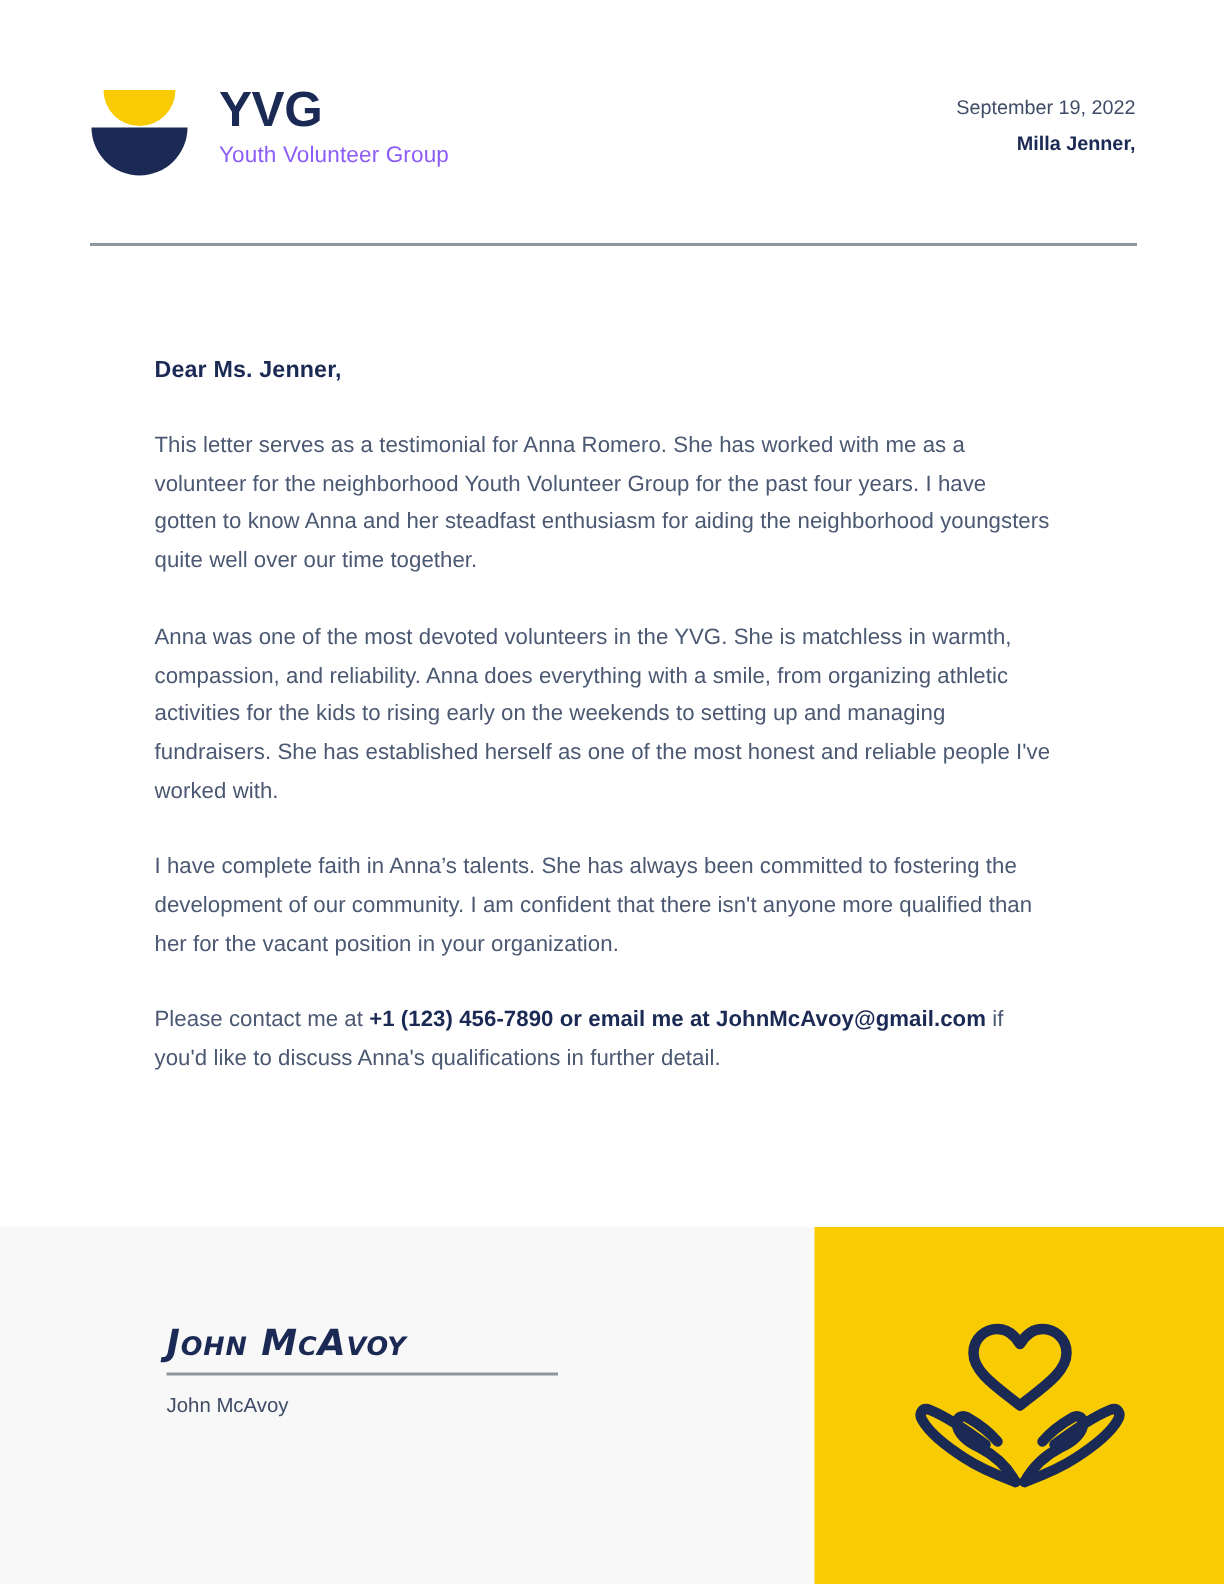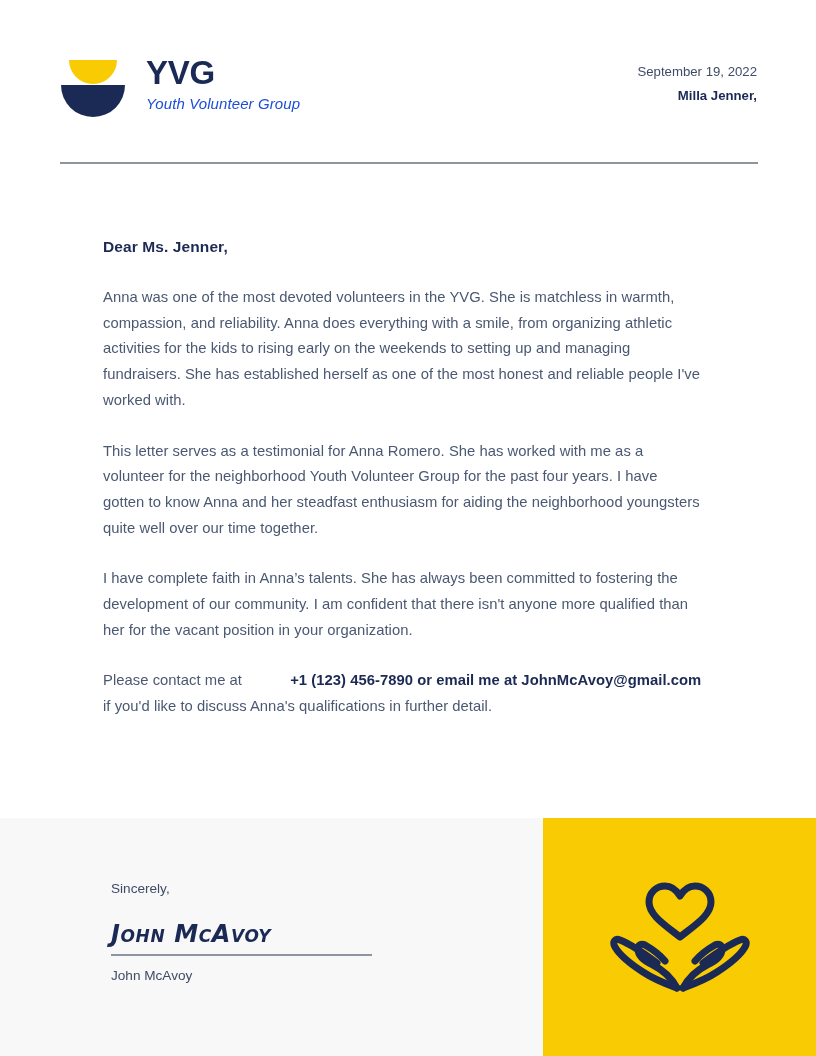--- a/index.html
+++ b/index.html
@@ -28,22 +28,22 @@
     background:#1b2a54;
     border-radius:0 0 32px 32px / 0 0 32px 32px;
   }
 
   .brand-text { margin-left:20px; padding-top:1px; }
   .brand-title {
     font-size:33px; font-weight:bold; color:#1b2a54;
     letter-spacing:-0.3px; line-height:30px;
   }
   .brand-sub {
-    font-size:15px; color:#1d4ed8; line-height:20px;
-    margin-top:6px; letter-spacing:0.1px;font-style:italic;
+    font-size:15px; color:#8b5cf6; line-height:20px;
+    margin-top:6px; letter-spacing:0.1px;
   }
 
   .meta {
     position:absolute; right:59px; top:60px;
     text-align:right; color:#3f4c66; font-size:13.2px; line-height:23.5px;
   }
   .meta-date  { color:#3f4c66; }
   .meta-name  { font-weight:bold; color:#1b2a54;text-align:right; }
   .meta-addr  { color:#3f4c66; }
 
@@ -58,21 +58,21 @@
   .salutation {
     font-size:15.5px; font-weight:bold; color:#1b2a54;
     letter-spacing:0.1px; margin:0 0 29px 0;
   }
 
   .para {
     font-size:14.8px; line-height:25.7px; color:#4b5872;
     margin:0 0 25px 0; letter-spacing:0.04px;
   }
   .para:last-child { margin-bottom:0; }
-  .para b { color:#1b2a54; font-weight:bold;margin-left:44px; }
+  .para b { color:#1b2a54; font-weight:bold; }
 
   
   .footer { position:absolute; left:0; top:818px; width:816px; height:238px; }
   .footer-left {
     position:absolute; left:0; top:0; width:543px; height:238px;
     background:#f8f8f8;
   }
   .footer-right {
     position:absolute; left:543px; top:0; width:273px; height:238px;
     background:#f8cb02;
@@ -116,33 +116,32 @@
     <div class="meta-name">Milla Jenner,</div>
   </div>
 
   <div class="rule"></div>
 </div>
 
 <div class="letter">
 
   <p class="salutation">Dear Ms. Jenner,</p>
 
+  <p class="para">This letter serves as a testimonial for Anna Romero. She has worked with me as a volunteer for the neighborhood Youth Volunteer Group for the past four years. I have gotten to know Anna and her steadfast enthusiasm for aiding the neighborhood youngsters quite well over our time together.</p>
   <p class="para">Anna was one of the most devoted volunteers in the YVG. She is matchless in warmth, compassion, and reliability. Anna does everything with a smile, from organizing athletic activities for the kids to rising early on the weekends to setting up and managing fundraisers. She has established herself as one of the most honest and reliable people I've worked with.</p>
-  <p class="para">This letter serves as a testimonial for Anna Romero. She has worked with me as a volunteer for the neighborhood Youth Volunteer Group for the past four years. I have gotten to know Anna and her steadfast enthusiasm for aiding the neighborhood youngsters quite well over our time together.</p>
   <p class="para">I have complete faith in Anna’s talents. She has always been committed to fostering the development of our community. I am confident that there isn't anyone more qualified than her for the vacant position in your organization.</p>
 
   <p class="para"><span>Please contact me at </span><b>+1 (123) 456-7890 or email me at JohnMcAvoy@gmail.com</b><span> if you'd like to discuss Anna's qualifications in further detail.</span></p>
 
 </div>
 
 <div class="footer">
 
   <div class="footer-left">
     <div class="sign-block">
-      <p class="sign-closing">Sincerely,</p>
       <div class="signature">John McAvoy</div>
       <div class="sign-rule"></div>
       <p class="sign-name">John McAvoy</p>
     </div>
   </div>
 
   <div class="footer-right">
     <svg class="heart-hands" width="150" height="125" viewBox="0 0 150 125" fill="none" stroke="#1b2a54" stroke-width="7" stroke-linecap="round" stroke-linejoin="round">
 
       <path d="M75 62 C 60 50, 44 40, 44 27 C 44 17, 52 11, 60 11 C 67 11, 72 16, 75 21 C 78 16, 83 11, 90 11 C 98 11, 106 17, 106 27 C 106 40, 90 50, 75 62 Z"></path>

